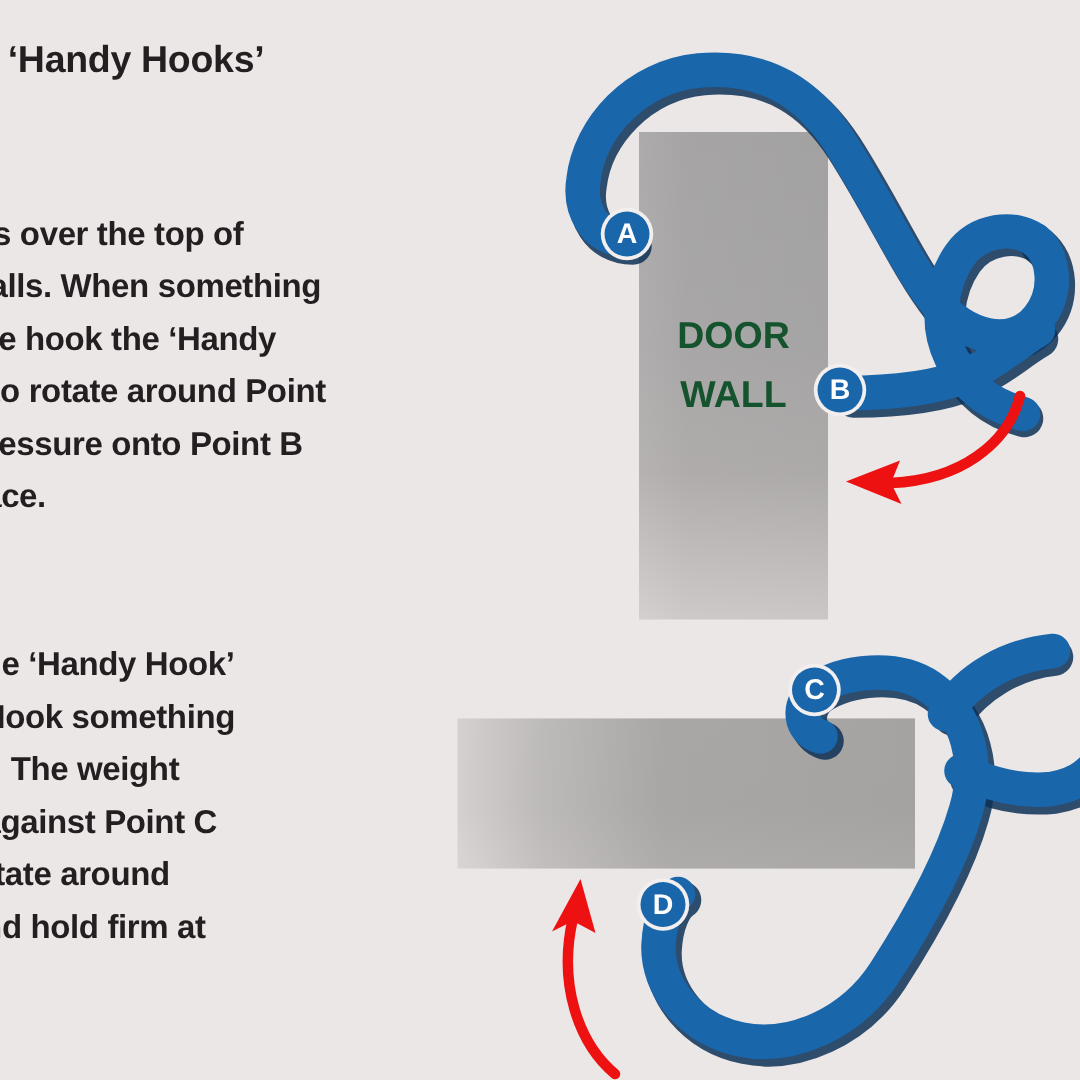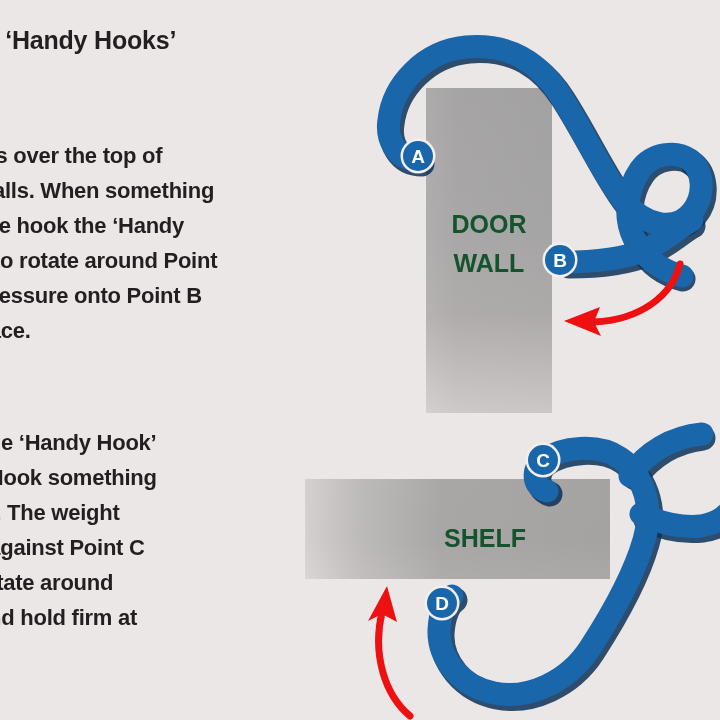--- a/index.html
+++ b/index.html
@@ -247,23 +247,20 @@
   <div class="point-marker" id="point-a">A</div>
   <div class="point-marker" id="point-b">B</div>
   <div class="point-marker" id="point-c">C</div>
   <div class="point-marker" id="point-d">D</div>
 
   <div class="surface-label" id="wall-label">
     <div>DOOR</div>
     <div>WALL</div>
   </div>
 
-  <div class="surface-label" id="shelf-label">
-    <div>SHELF</div>
-  </div>
 
   <div class="text-col">
 
     <div class="slide-title">pes of ‘Handy Hooks’</div>
 
     <div class="type-heading" id="heading-hang">’ Type</div>
 
     <div class="para" id="para-hang">
       <div class="line">e hooks over the top of</div>
       <div class="line">s od walls. When something</div>

